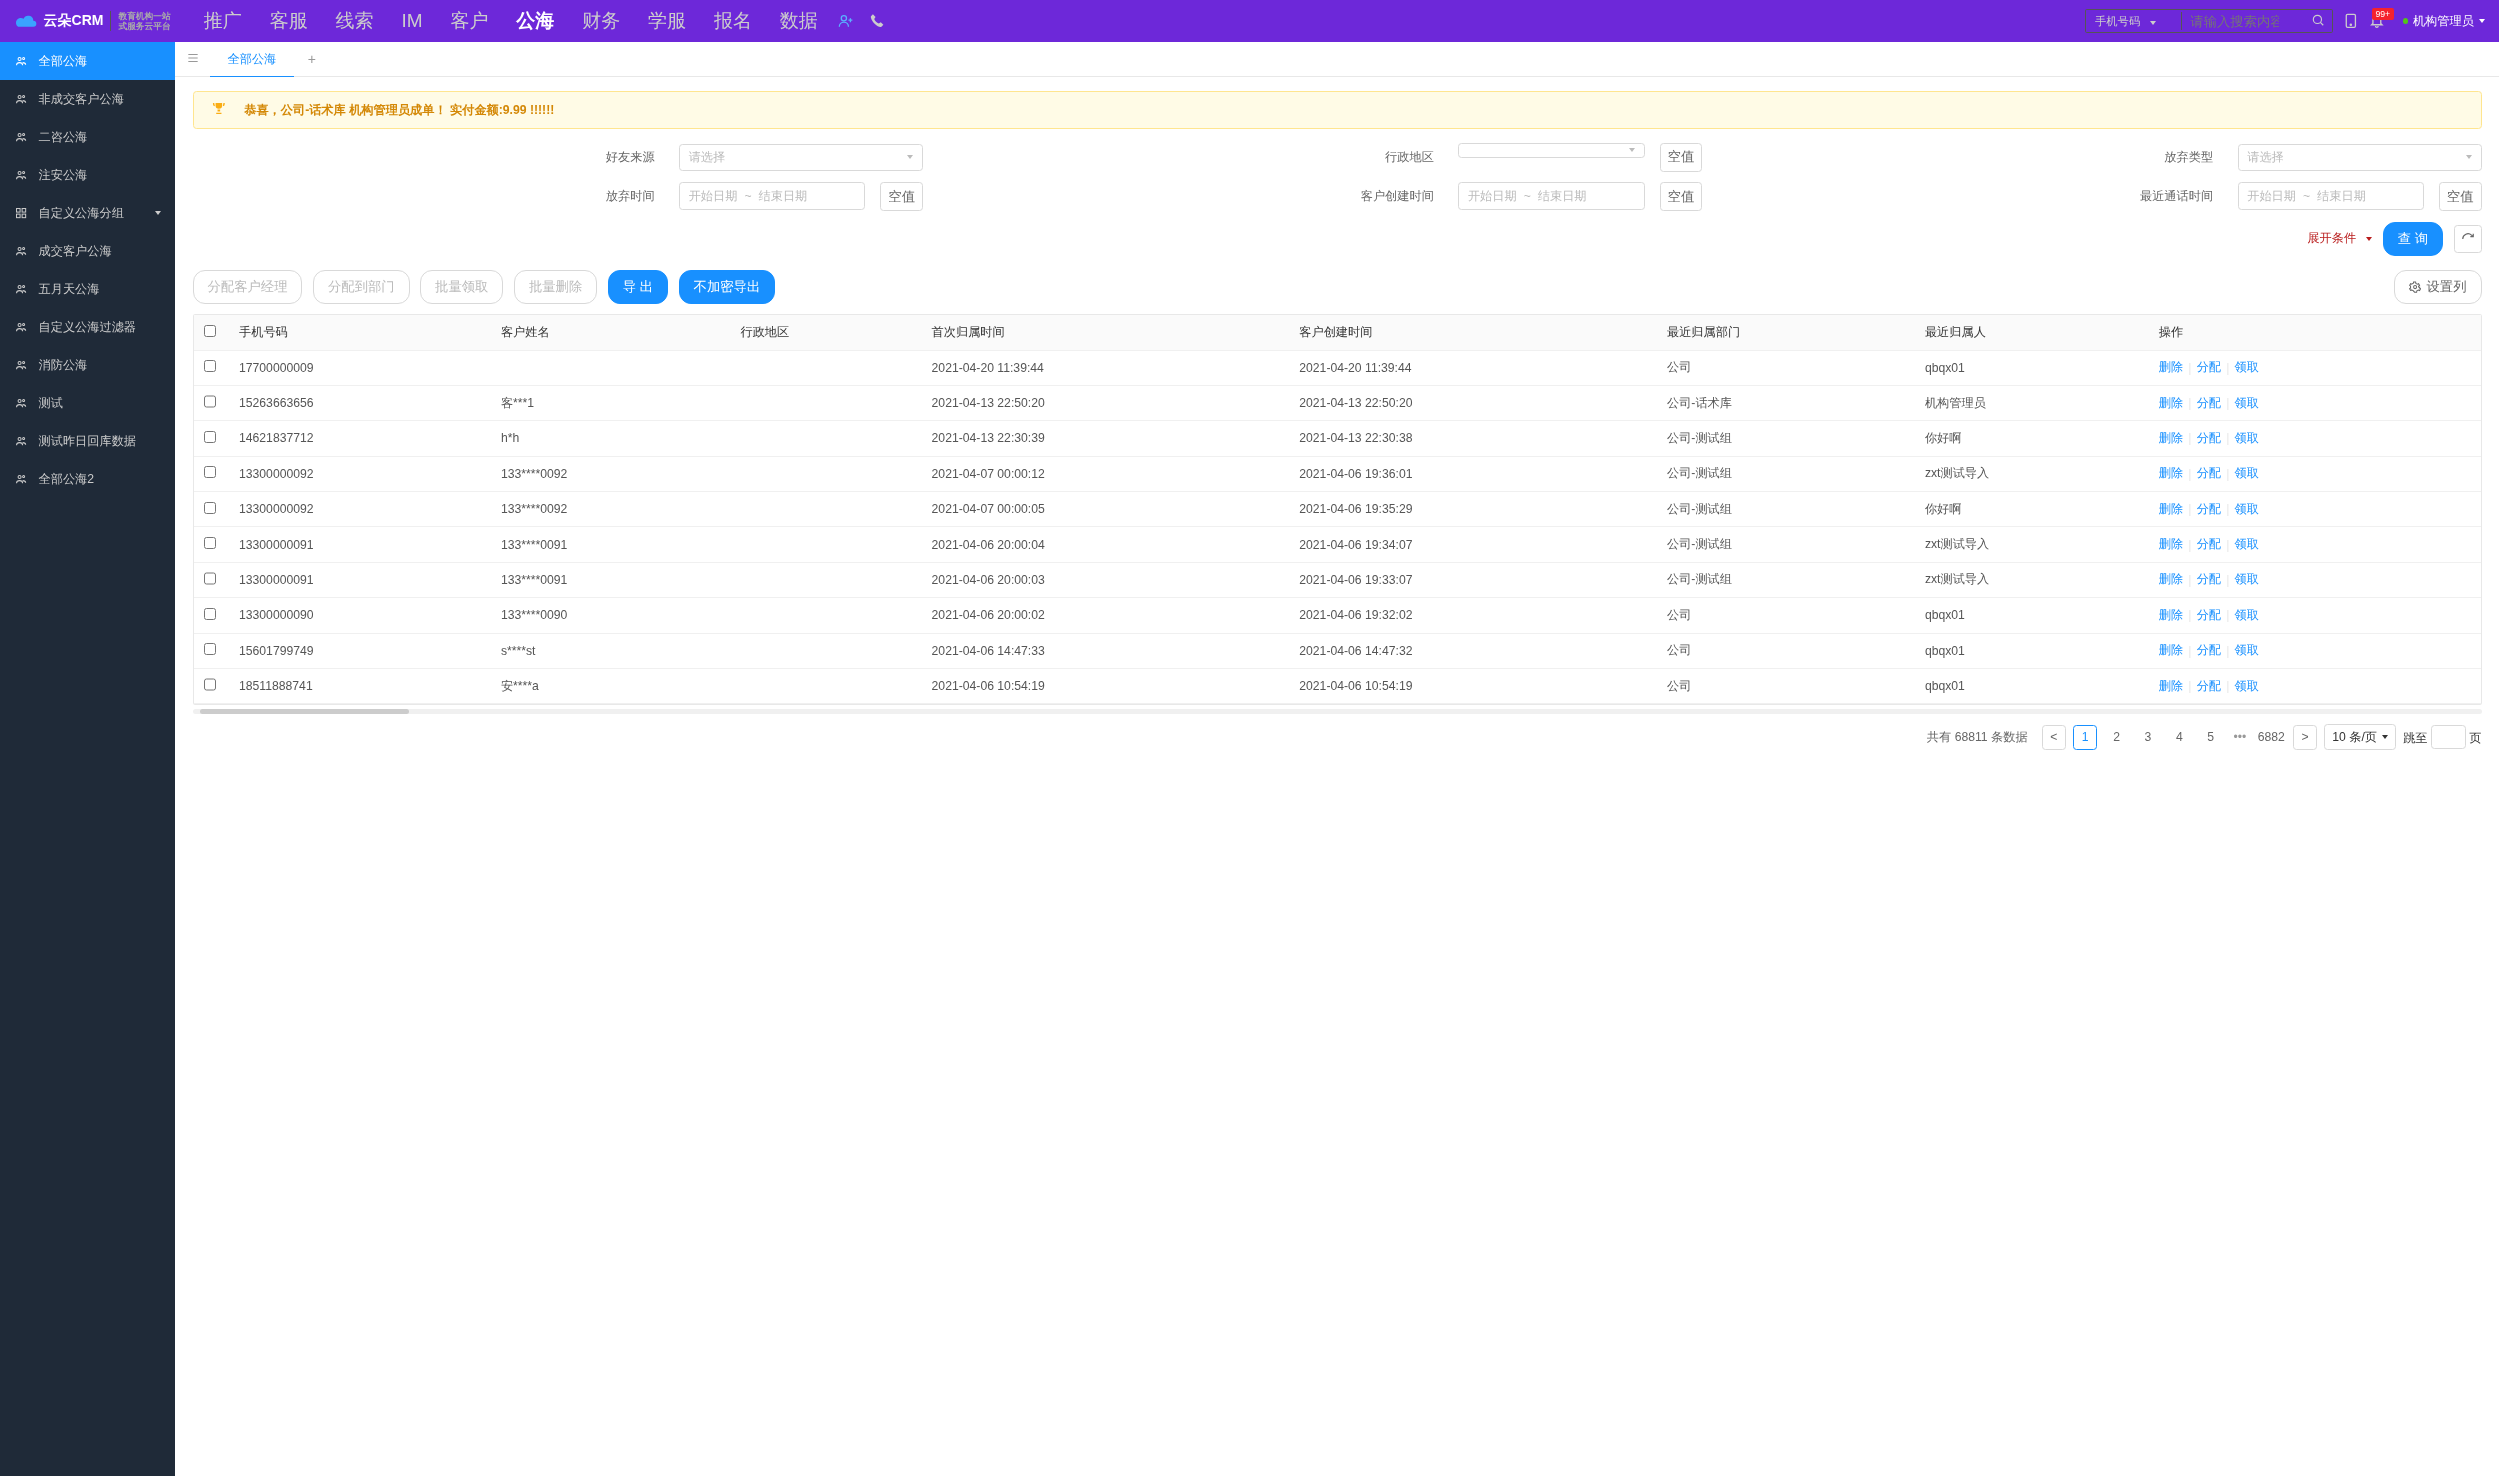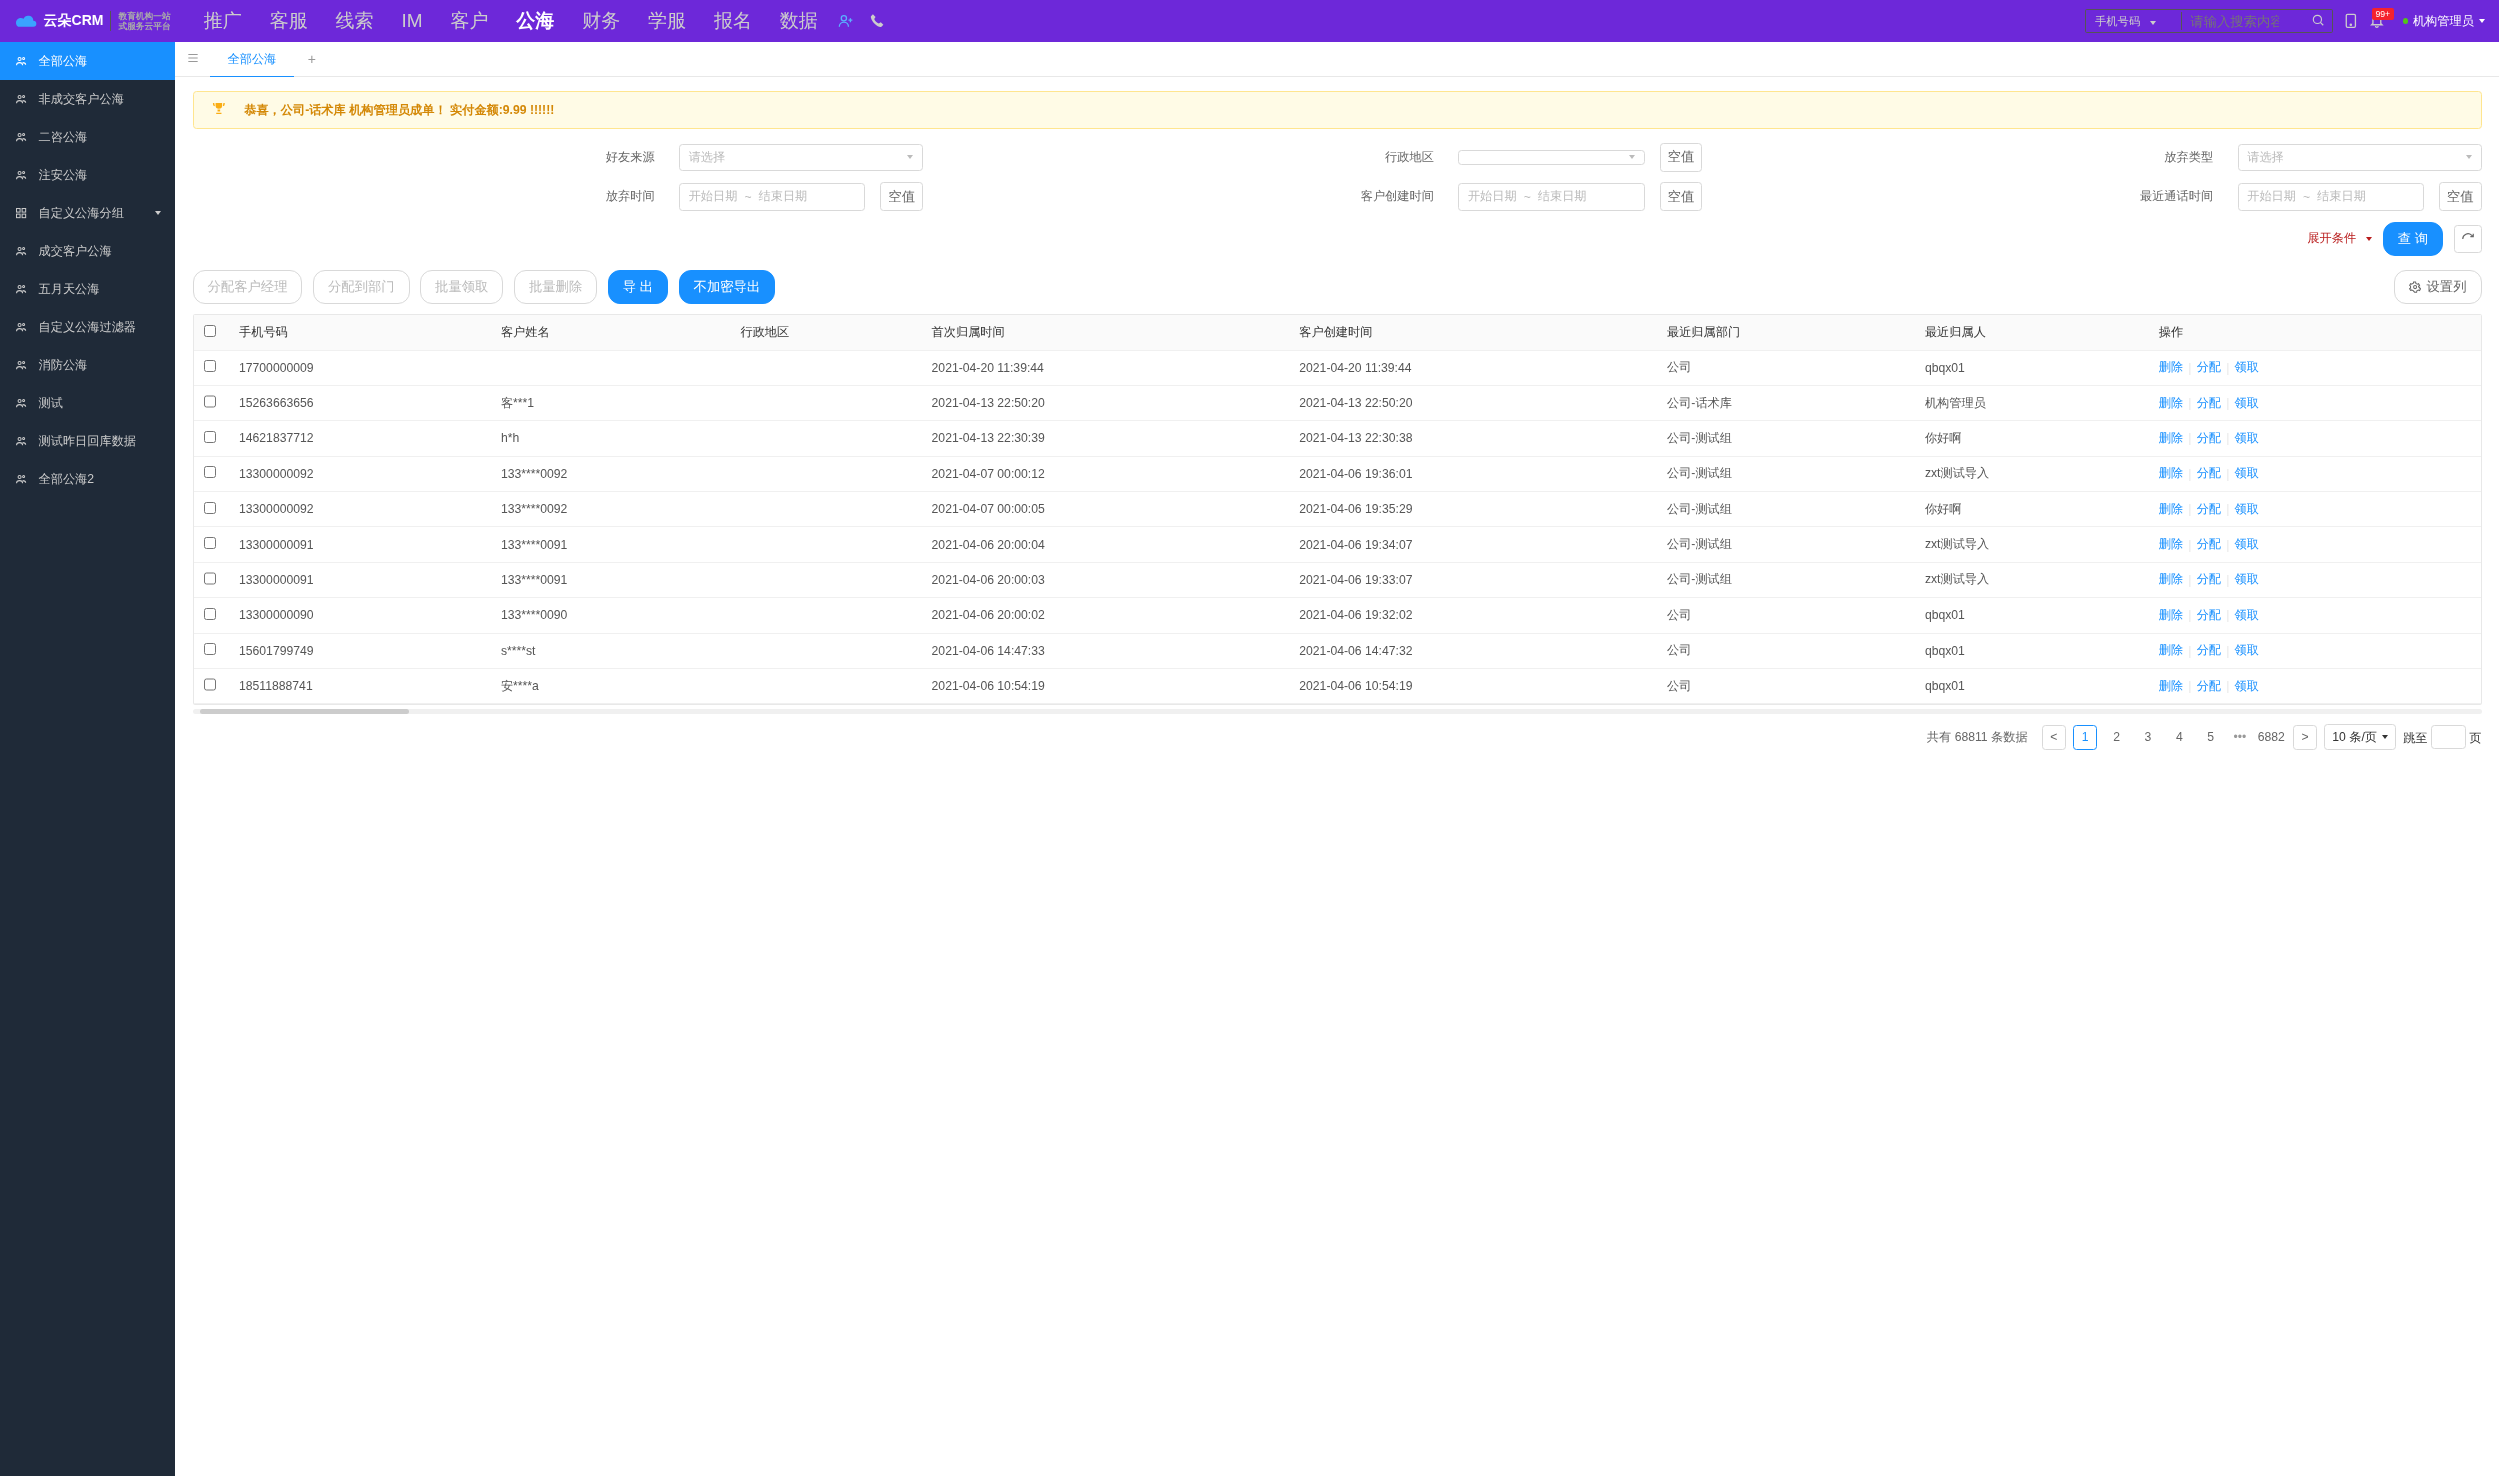--- a/index.html
+++ b/index.html
@@ -45,21 +45,21 @@
 .tab-add { padding: 0 14px; color: #999; cursor: pointer; font-size: 14px; }
 
 .content { flex: 1; overflow-y: auto; padding: 14px 17.5px; }
 
 .banner { border: 0.9px solid #ffe58f; background: #fffbe6; border-radius: 3.5px; padding: 8.7px 17.5px; display: flex; align-items: center; gap: 17.5px; margin-bottom: 14px; }
 .banner-icon { color: #faad14; }
 .banner-text { color: #d48806; font-weight: bold; }
 
 .filters { display: grid; grid-template-columns: auto 244px auto 244px auto 244px; gap: 10.5px 24.4px; align-items: center; margin-bottom: 10.5px; }
 .filter-label { text-align: right; color: #666; font-size: 12.2px; white-space: nowrap; }
-.filter-control { display: flex; align-items: center; gap: 7px; }
+.filter-control { display: flex; align-items: flex-start; gap: 7px; }
 .select-box, .date-box { flex: 1; border: 0.9px solid #d9d9d9; border-radius: 3.5px; padding: 4.4px 8.7px; color: #bbb; display: flex; align-items: center; justify-content: space-between; min-width: 0; cursor: pointer; background: #fff; }
 .date-range { flex: 1; border: 0.9px solid #d9d9d9; border-radius: 3.5px; padding: 4.4px 8.7px; display: flex; align-items: center; gap: 7px; color: #bbb; background: #fff; }
 .date-range span.sep { color: #bbb; }
 .btn-empty { border: 0.9px solid #d9d9d9; border-radius: 3.5px; padding: 4.4px 7px; color: #666; cursor: pointer; background: #fff; white-space: nowrap; margin-left: 8px; }
 
 .filter-actions { display: flex; justify-content: flex-end; align-items: center; gap: 10.5px; margin-bottom: 14px; }
 .link-primary { color: #b91c1c; cursor: pointer; display: inline-flex; align-items: center; gap: 10px; }
 .btn { border: 0.9px solid #d9d9d9; border-radius: 12px; padding: 7px 14px; cursor: pointer; background: #fff; color: #666; }
 .btn-primary { background: #1890ff; border-color: #1890ff; color: #fff; }
 .btn-icon { border: 0.9px solid #d9d9d9; border-radius: 3.5px; width: 28px; height: 28px; display: inline-flex; align-items: center; justify-content: center; cursor: pointer; }

